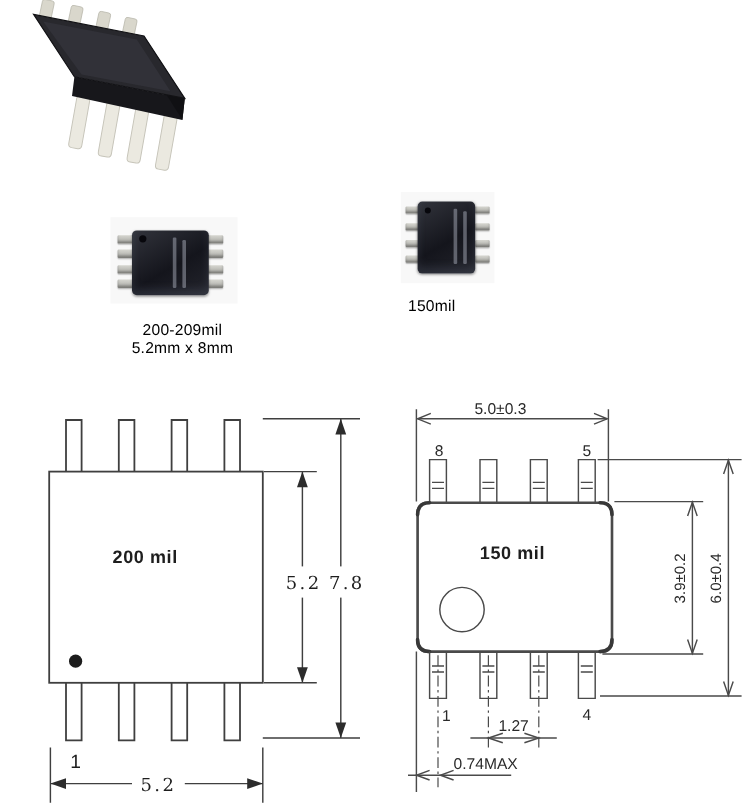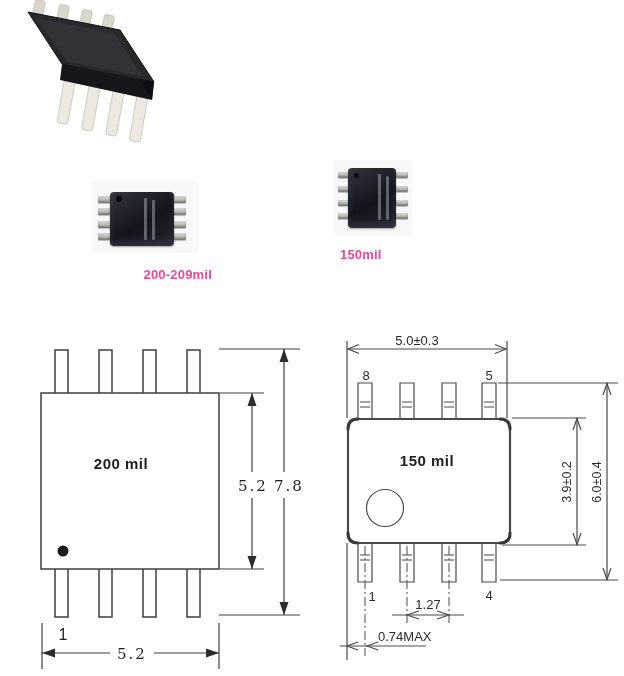--- a/index.html
+++ b/index.html
@@ -15,21 +15,21 @@
     background:linear-gradient(150deg,#32343c 0%,#14151c 55%,#24252d 100%);
     box-shadow:0 1px 2px rgba(0,0,0,.35), inset 0 -5px 7px rgba(130,140,160,.18);
   }
   .chip-dot{position:absolute;border-radius:50%;background:#07070c;}
   .mark-bar{position:absolute;background:rgba(195,200,214,.42);border-radius:1px;}
   .pin{
     position:absolute;background:linear-gradient(180deg,#d6d6d0,#a7a7a2);
     border-radius:1px;box-shadow:inset 0 -2px 2px rgba(0,0,0,.28),0 1px 1px rgba(0,0,0,.25);
   }
   .caption{
-    position:absolute;font-size:13px;font-weight:bold;color:#ec4899;line-height:15px;
+    position:absolute;font-size:13px;font-weight:normal;color:#000000;line-height:15px;
     letter-spacing:.2px;
   }
   .caption.center{text-align:center;}
   
   svg{position:absolute;overflow:visible;}
   .ln{stroke:#3f3f3f;stroke-width:1.5;fill:none;}
   .ln-thin{stroke:#3f3f3f;stroke-width:1.2;fill:none;}
   .arrow-fill{fill:#2c2c2c;stroke:none;}
   .rln{stroke:#4a4a4a;stroke-width:1.2;fill:none;}
   .rln-body{stroke:#4a4a4a;stroke-width:2.2;fill:#ffffff;}
@@ -93,22 +93,23 @@
     <div class="pin" style="left:62px;top:12px;width:12px;height:6px;"></div>
     <div class="pin" style="left:62px;top:26px;width:12px;height:6px;"></div>
     <div class="pin" style="left:62px;top:40px;width:12px;height:6px;"></div>
     <div class="pin" style="left:62px;top:53px;width:12px;height:6px;"></div>
     <div class="chip-body" style="left:14px;top:8px;width:48px;height:60px;"></div>
     <div class="chip-dot" style="left:20px;top:13px;width:5px;height:5px;"></div>
     <div class="mark-bar" style="left:44px;top:14px;width:3px;height:46px;"></div>
     <div class="mark-bar" style="left:52px;top:16px;width:3px;height:44px;"></div>
   </div>
 
-  <div class="caption center" style="left:92px;top:267px;width:120px;text-align:right;">
+  <div class="caption center" style="left:92px;top:267px;width:120px;">
     <div>200-209mil</div>
+    <div>5.2mm x 8mm</div>
   </div>
   <div class="caption" style="left:340px;top:247px;width:130px;">
     <div>150mil</div>
   </div>
 
   <svg style="left:20px;top:330px;" width="290" height="346" viewBox="0 0 290 346">
 
     <path class="ln" d="M35,63 V20 H48 V63 M79,63 V20 H92 V63 M123,63 V20 H136 V63 M167,63 V20 H180 V63"></path>
     <path class="ln" d="M35,239 V287 H48 V239 M79,239 V287 H92 V239 M123,239 V287 H136 V239 M167,239 V287 H180 V239"></path>
 

